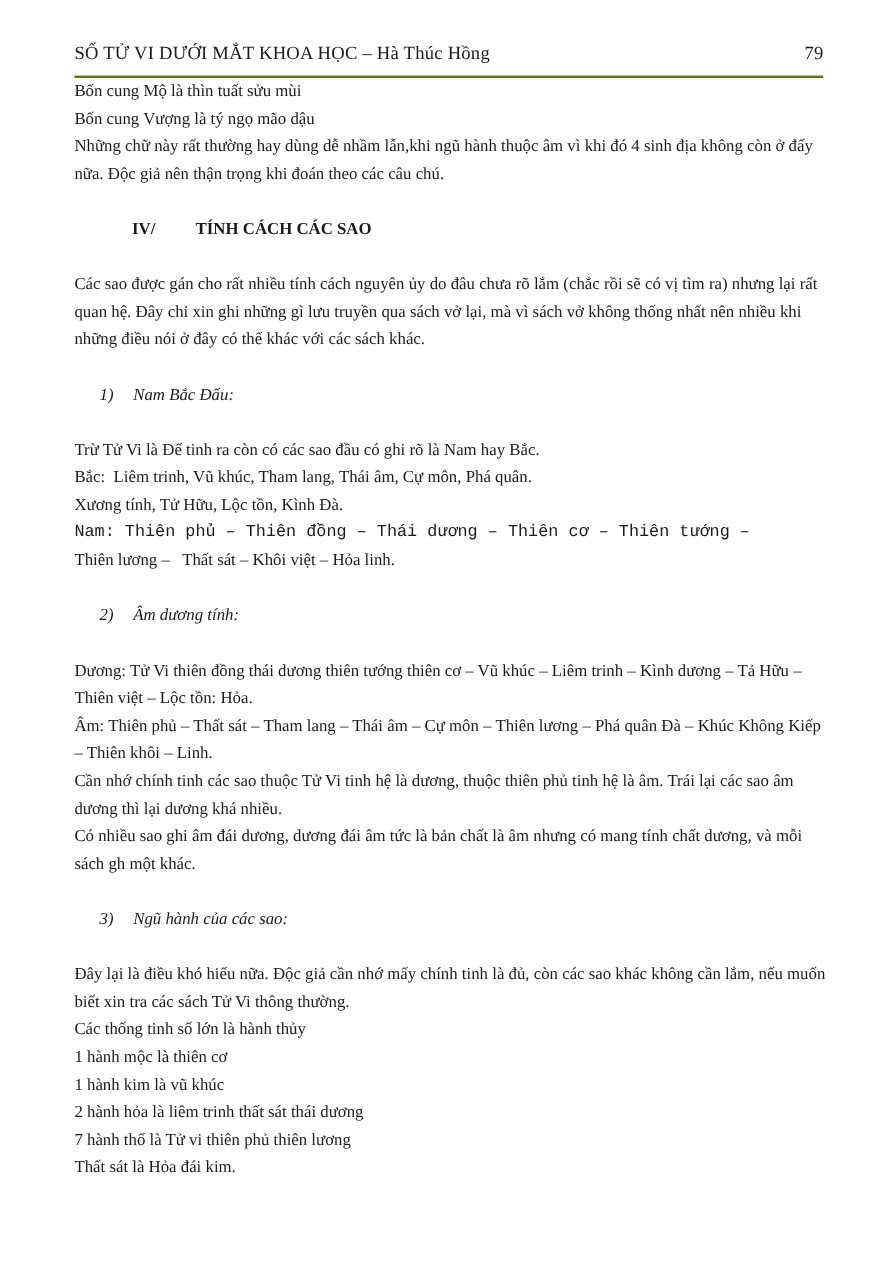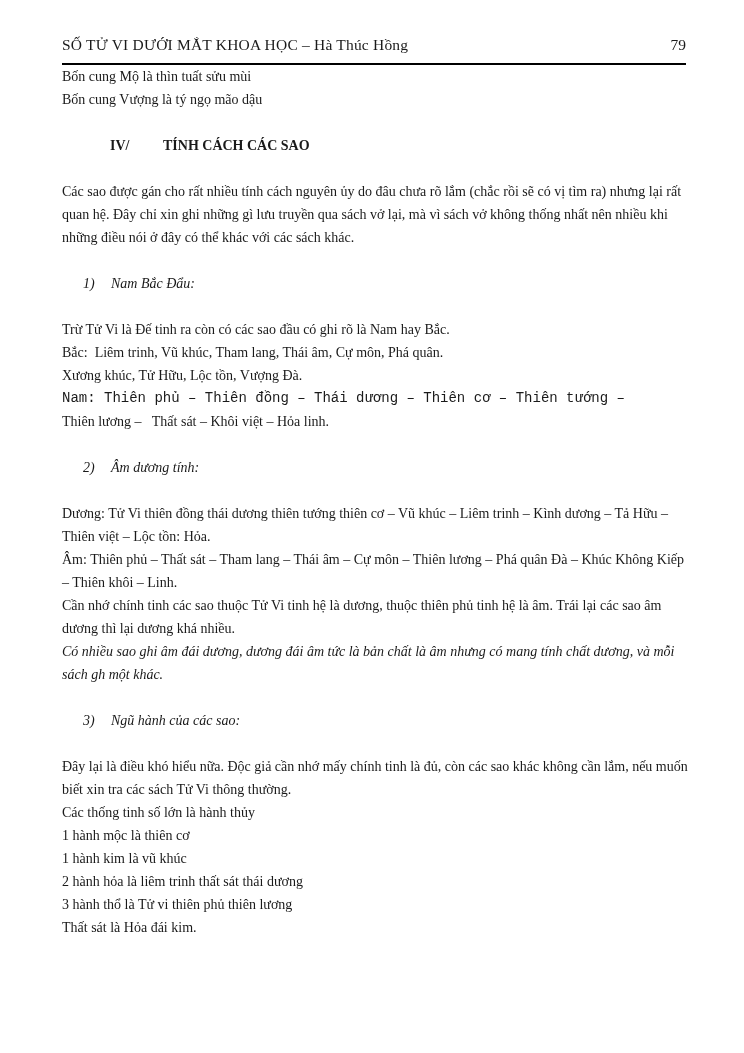--- a/index.html
+++ b/index.html
@@ -13,21 +13,21 @@
     height: 1053px;
     background: #ffffff;
     font-family: "Liberation Serif", "DejaVu Serif", serif;
     color: #1a1a1a;
     overflow: hidden;
   }
   .header {
     margin: 0 58px 0 62px;
     padding-top: 36px;
     padding-bottom: 9px;
-    border-bottom: 2px solid #000000;
+    border-bottom: 2px solid #4d7c0f;
     display: flex;
     justify-content: space-between;
     align-items: baseline;
   }
   .header .title {
     font-size: 15.5px;
     letter-spacing: 0.2px;
   }
   .header .pagenum {
     font-size: 15.5px;
@@ -67,53 +67,54 @@
   .indent-item   { margin-left: 91px;  }
   .it { font-style: italic; }
 
   .mt18 { margin-top: 18px; }
   .mt8  { margin-top: 8px; }
   .mt7  { margin-top: 7px; }
   .mt6  { margin-top: 6px; }
   .mt5  { margin-top: 5px; }
   .mt3  { margin-top: 3px; }
   .mt2  { margin-top: 2px; }
-  .mt1  { margin-top: 1px; font-style: italic; }
+  .mt1  { margin-top: 1px; }
   .mt0  { margin-top: 0; }
 </style>
 </head>
 <body>
 
 <div class="page">
 
   <div class="header">
     <span class="title">SỐ TỬ VI DƯỚI MẮT KHOA HỌC – Hà Thúc Hồng</span>
     <span class="pagenum">79</span>
   </div>
 
   <div class="content">
 
     <div class="indent-center mt18">Bốn cung Mộ là thìn tuất sửu mùi</div>
     <div class="indent-center mt7">Bốn cung Vượng là tý ngọ mão dậu</div>
 
+    <p class="mt2">Những chữ này rất thường hay dùng dễ nhầm lẫn,khi ngũ hành thuộc âm vì khi đó 4 sinh địa không còn ở đấy nữa. Độc giả nên thận trọng khi đoán theo các câu chú.</p>
 
     <div class="section-heading mt7">
       <span class="secnum">IV/</span><span>TÍNH CÁCH CÁC SAO</span>
     </div>
 
     <p class="mt6">Các sao được gán cho rất nhiều tính cách nguyên ủy do đâu chưa rõ lắm (chắc rồi sẽ có vị tìm ra) nhưng lại rất quan hệ. Đây chỉ xin ghi những gì lưu truyền qua sách vở lại, mà vì sách vở không thống nhất nên nhiều khi những điều nói ở đây có thể khác với các sách khác.</p>
 
     <div class="subheading mt8">
       <span class="subnum">1)</span><span>Nam Bắc Đẩu:</span>
     </div>
 
     <p class="mt0">Trừ Tử Vi là Đế tinh ra còn có các sao đầu có ghi rõ là Nam hay Bắc.</p>
 
     <div class="indent-bac mt6">Bắc:  Liêm trinh, Vũ khúc, Tham lang, Thái âm, Cự môn, Phá quân.</div>
-    <div class="indent-bac2 mt7">Xương khúc, Tử Hữu, Lộc tồn, Vượng Đà.</div>
+    <div class="indent-bac2 mt7">Xương tính, Tử Hữu, Lộc tồn, Kình Đà.</div>
     <div class="indent-nam mt2">Nam: Thiên phủ – Thiên đồng – Thái dương – Thiên cơ – Thiên tướng –</div>
     <div class="indent-nam2 mt0">Thiên lương –   Thất sát – Khôi việt – Hỏa linh.</div>
 
 
     <div class="subheading mt6">
       <span class="subnum">2)</span><span>Âm dương tính:</span>
     </div>
 
     <p class="mt5">Dương: Tử Vi thiên đồng thái dương thiên tướng thiên cơ – Vũ khúc – Liêm trinh – Kình dương – Tả Hữu – Thiên việt – Lộc tồn: Hỏa.</p>
     <p class="mt7">Âm: Thiên phủ – Thất sát – Tham lang – Thái âm – Cự môn – Thiên lương – Phá quân Đà – Khúc Không Kiếp – Thiên khôi – Linh.</p>
@@ -123,19 +124,19 @@
     <div class="subheading mt3">
       <span class="subnum">3)</span><span>Ngũ hành của các sao:</span>
     </div>
 
     <p class="mt0">Đây lại là điều khó hiểu nữa. Độc giả cần nhớ mấy chính tinh là đủ, còn các sao khác không cần lắm, nếu muốn biết xin tra các sách Tử Vi thông thường.</p>
     <p class="mt5">Các thống tinh số lớn là hành thủy</p>
 
     <div class="indent-item mt5">1 hành mộc là thiên cơ</div>
     <div class="indent-item mt5">1 hành kim là vũ khúc</div>
     <div class="indent-item mt5">2 hành hỏa là liêm trinh thất sát thái dương</div>
-    <div class="indent-item mt6">3 hành thổ là Tử vi thiên phủ thiên lương</div>
+    <div class="indent-item mt6">7 hành thổ là Tử vi thiên phủ thiên lương</div>
 
 
     <p class="mt5">Thất sát là Hỏa đái kim.</p>
 
   </div>
 </div>
 
 </body></html>

